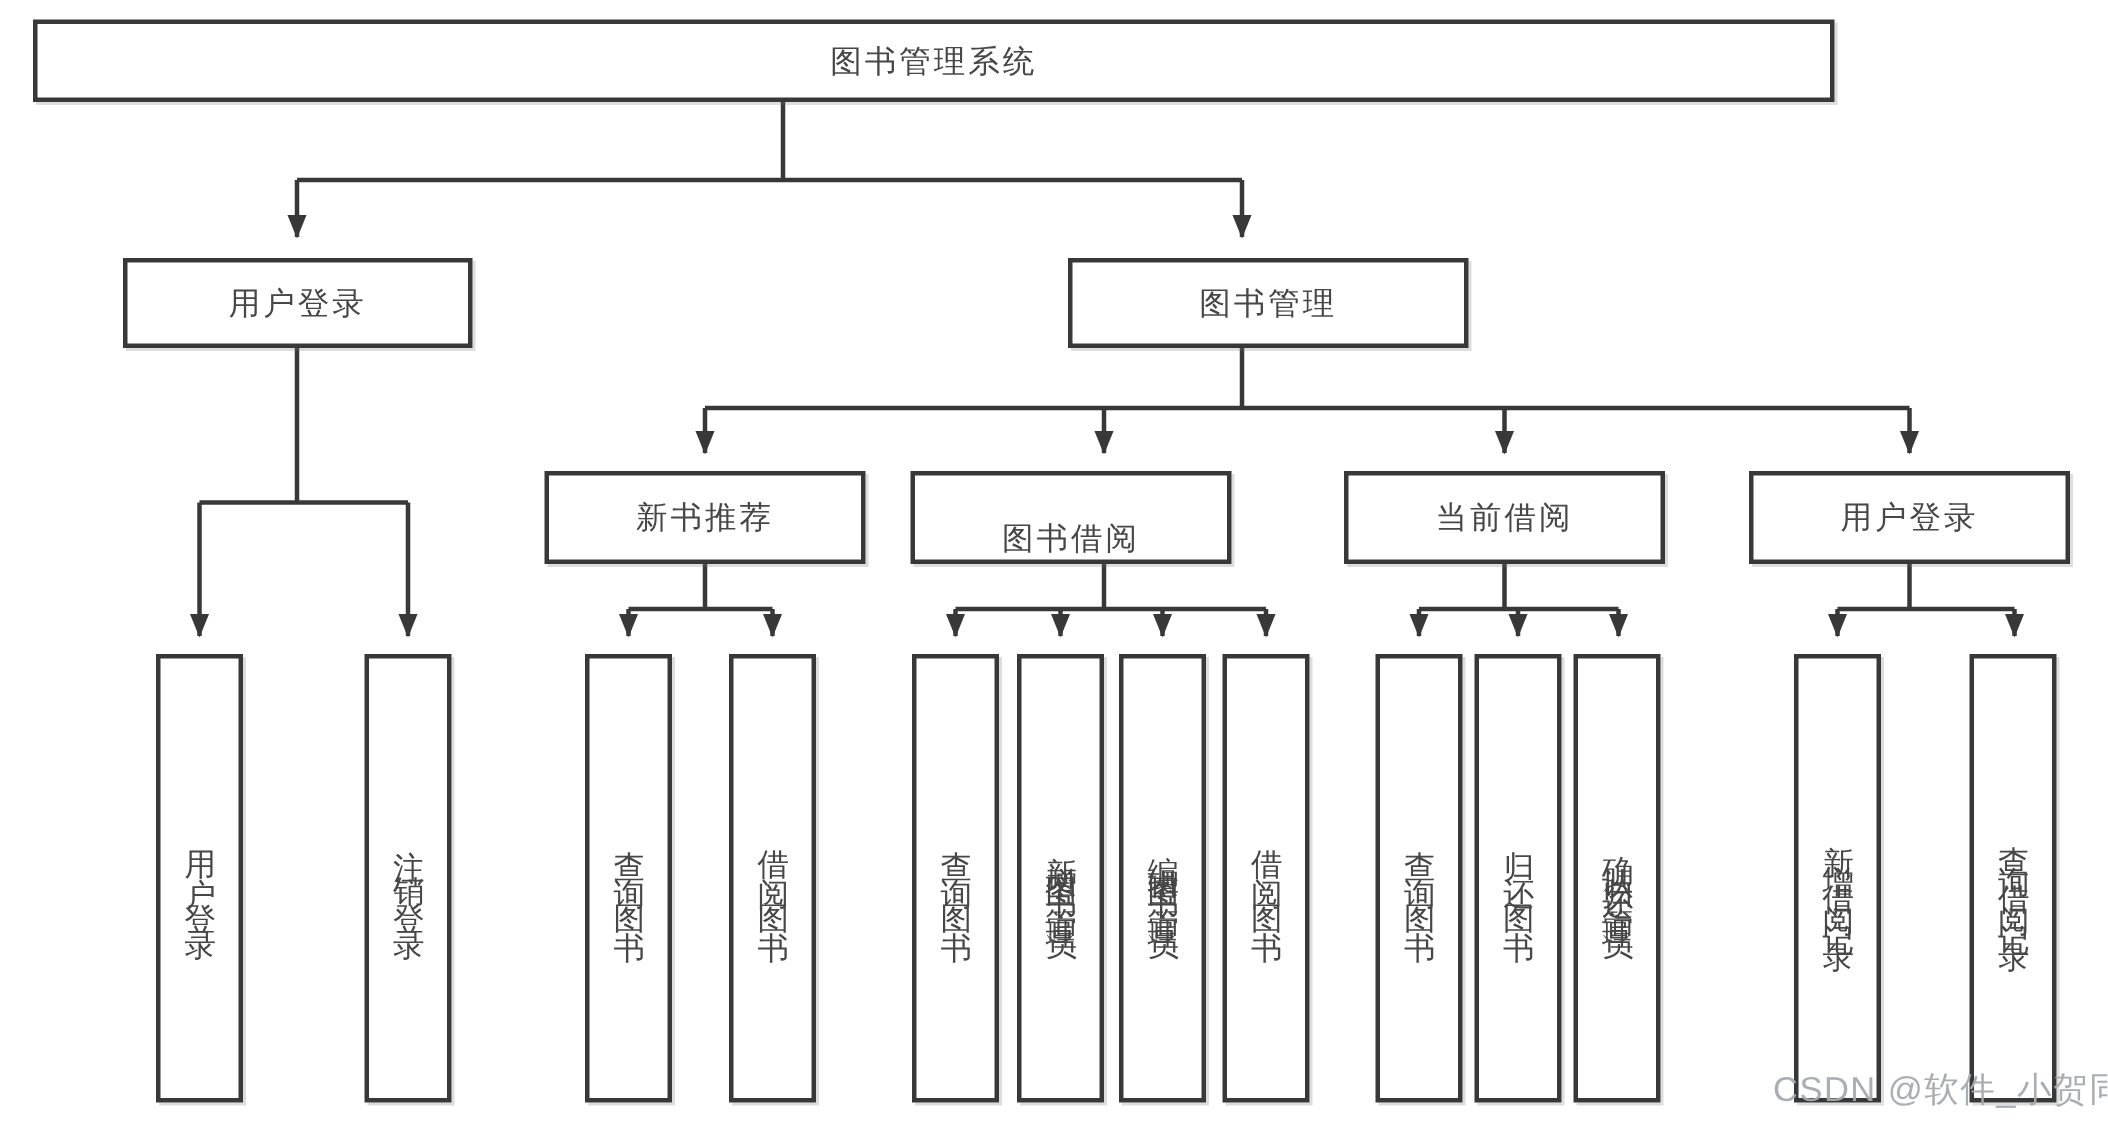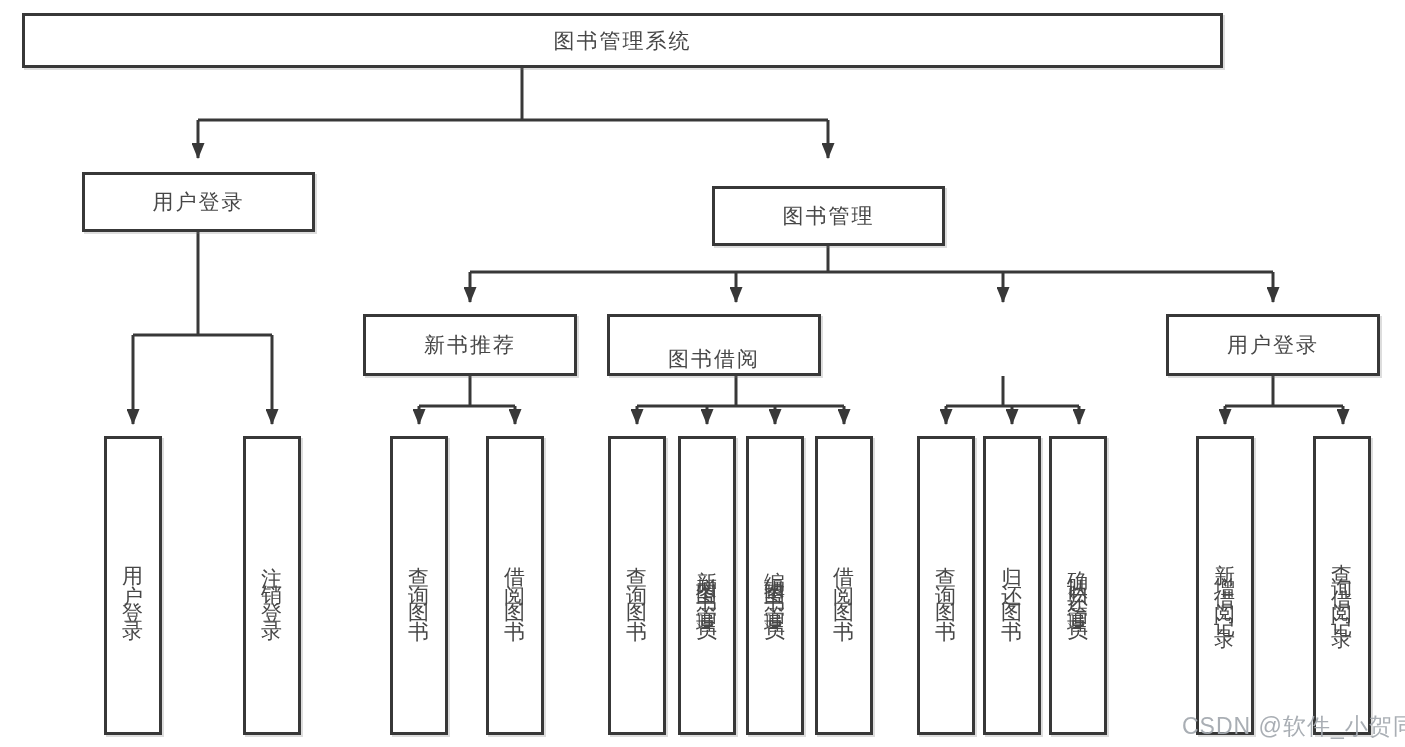--- a/index.html
+++ b/index.html
@@ -21,21 +21,21 @@
     color:#474747;
     font-size:21px;
     letter-spacing:2px;
     z-index:1;
     white-space:nowrap;
   }
   
   .n-root  { left:22px;  top:13px;  width:1201px; height:55px; }
   
   .n-login { left:82px;  top:172px; width:233px;  height:60px; }
-  .n-mgmt  { left:712px; top:186px; width:233px;  height:60px;justify-content:center; }
+  .n-mgmt  { left:712px; top:172px; width:267px;  height:60px;justify-content:center; }
   
   .lvl3    { top:314px; width:214px; height:62px; }
   .n-rec   { left:363px; }
   .n-bor   { left:607px;align-items:flex-end; }
   .n-cur   { left:896px; }
   .n-log   { left:1166px; }
   
   .leaf { top:436px; width:58px; height:299px; }
   .leaf .vtext {
     writing-mode:vertical-rl;
@@ -134,20 +134,23 @@
   <div class="node n-mgmt">
     <span>图书管理</span>
   </div>
 
   <div class="node lvl3 n-rec">
     <span>新书推荐</span>
   </div>
   <div class="node lvl3 n-bor">
     <span>图书借阅</span>
   </div>
+  <div class="node lvl3 n-cur">
+    <span>当前借阅</span>
+  </div>
   <div class="node lvl3 n-log">
     <span>用户登录</span>
   </div>
 
   <div class="node leaf v4 n-l1">
     <span class="vtext">用户登录</span>
   </div>
   <div class="node leaf v4 n-l2">
     <span class="vtext">注销登录</span>
   </div>

